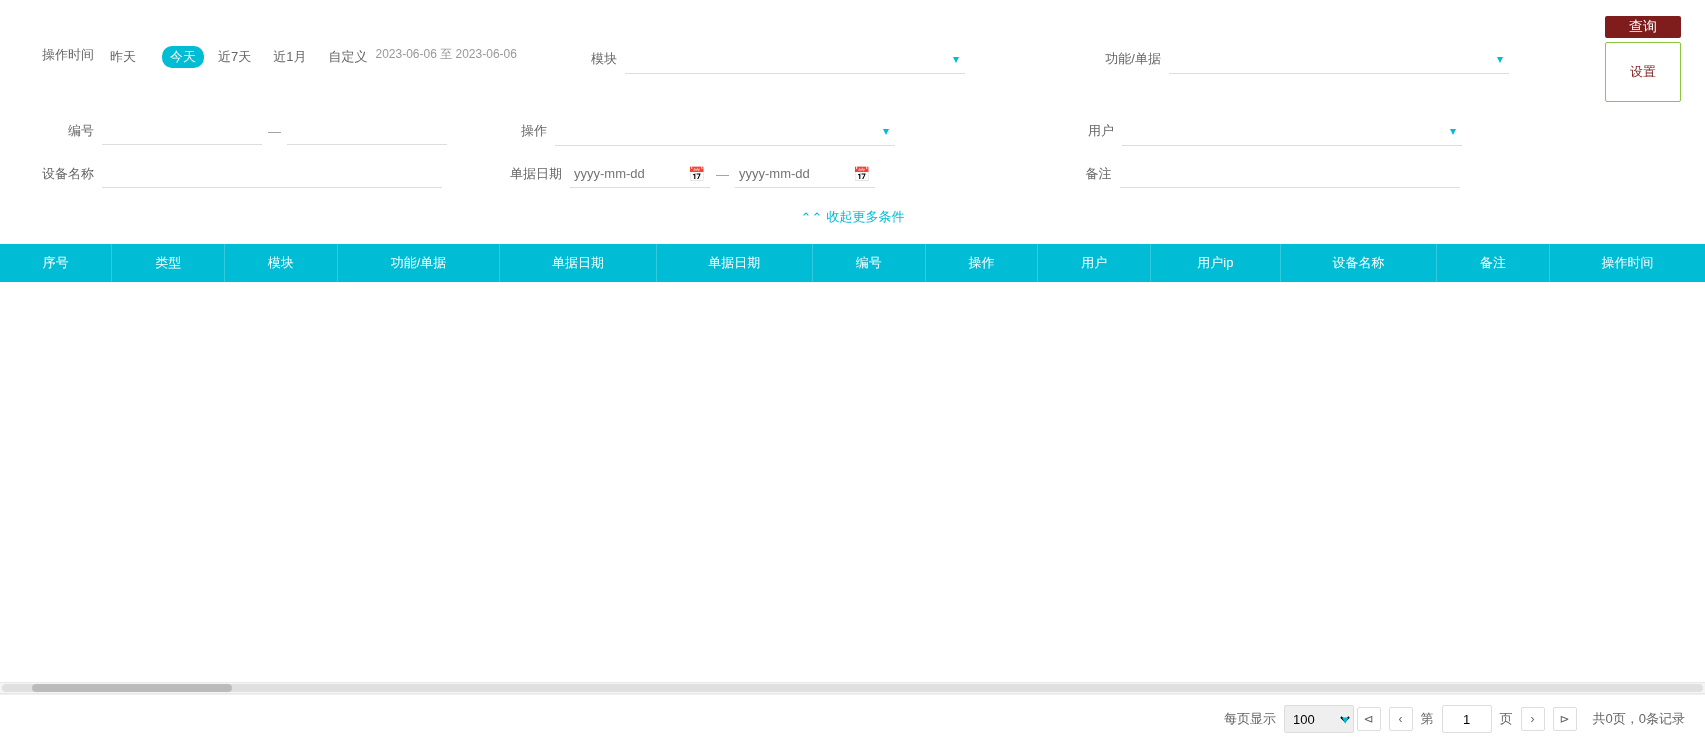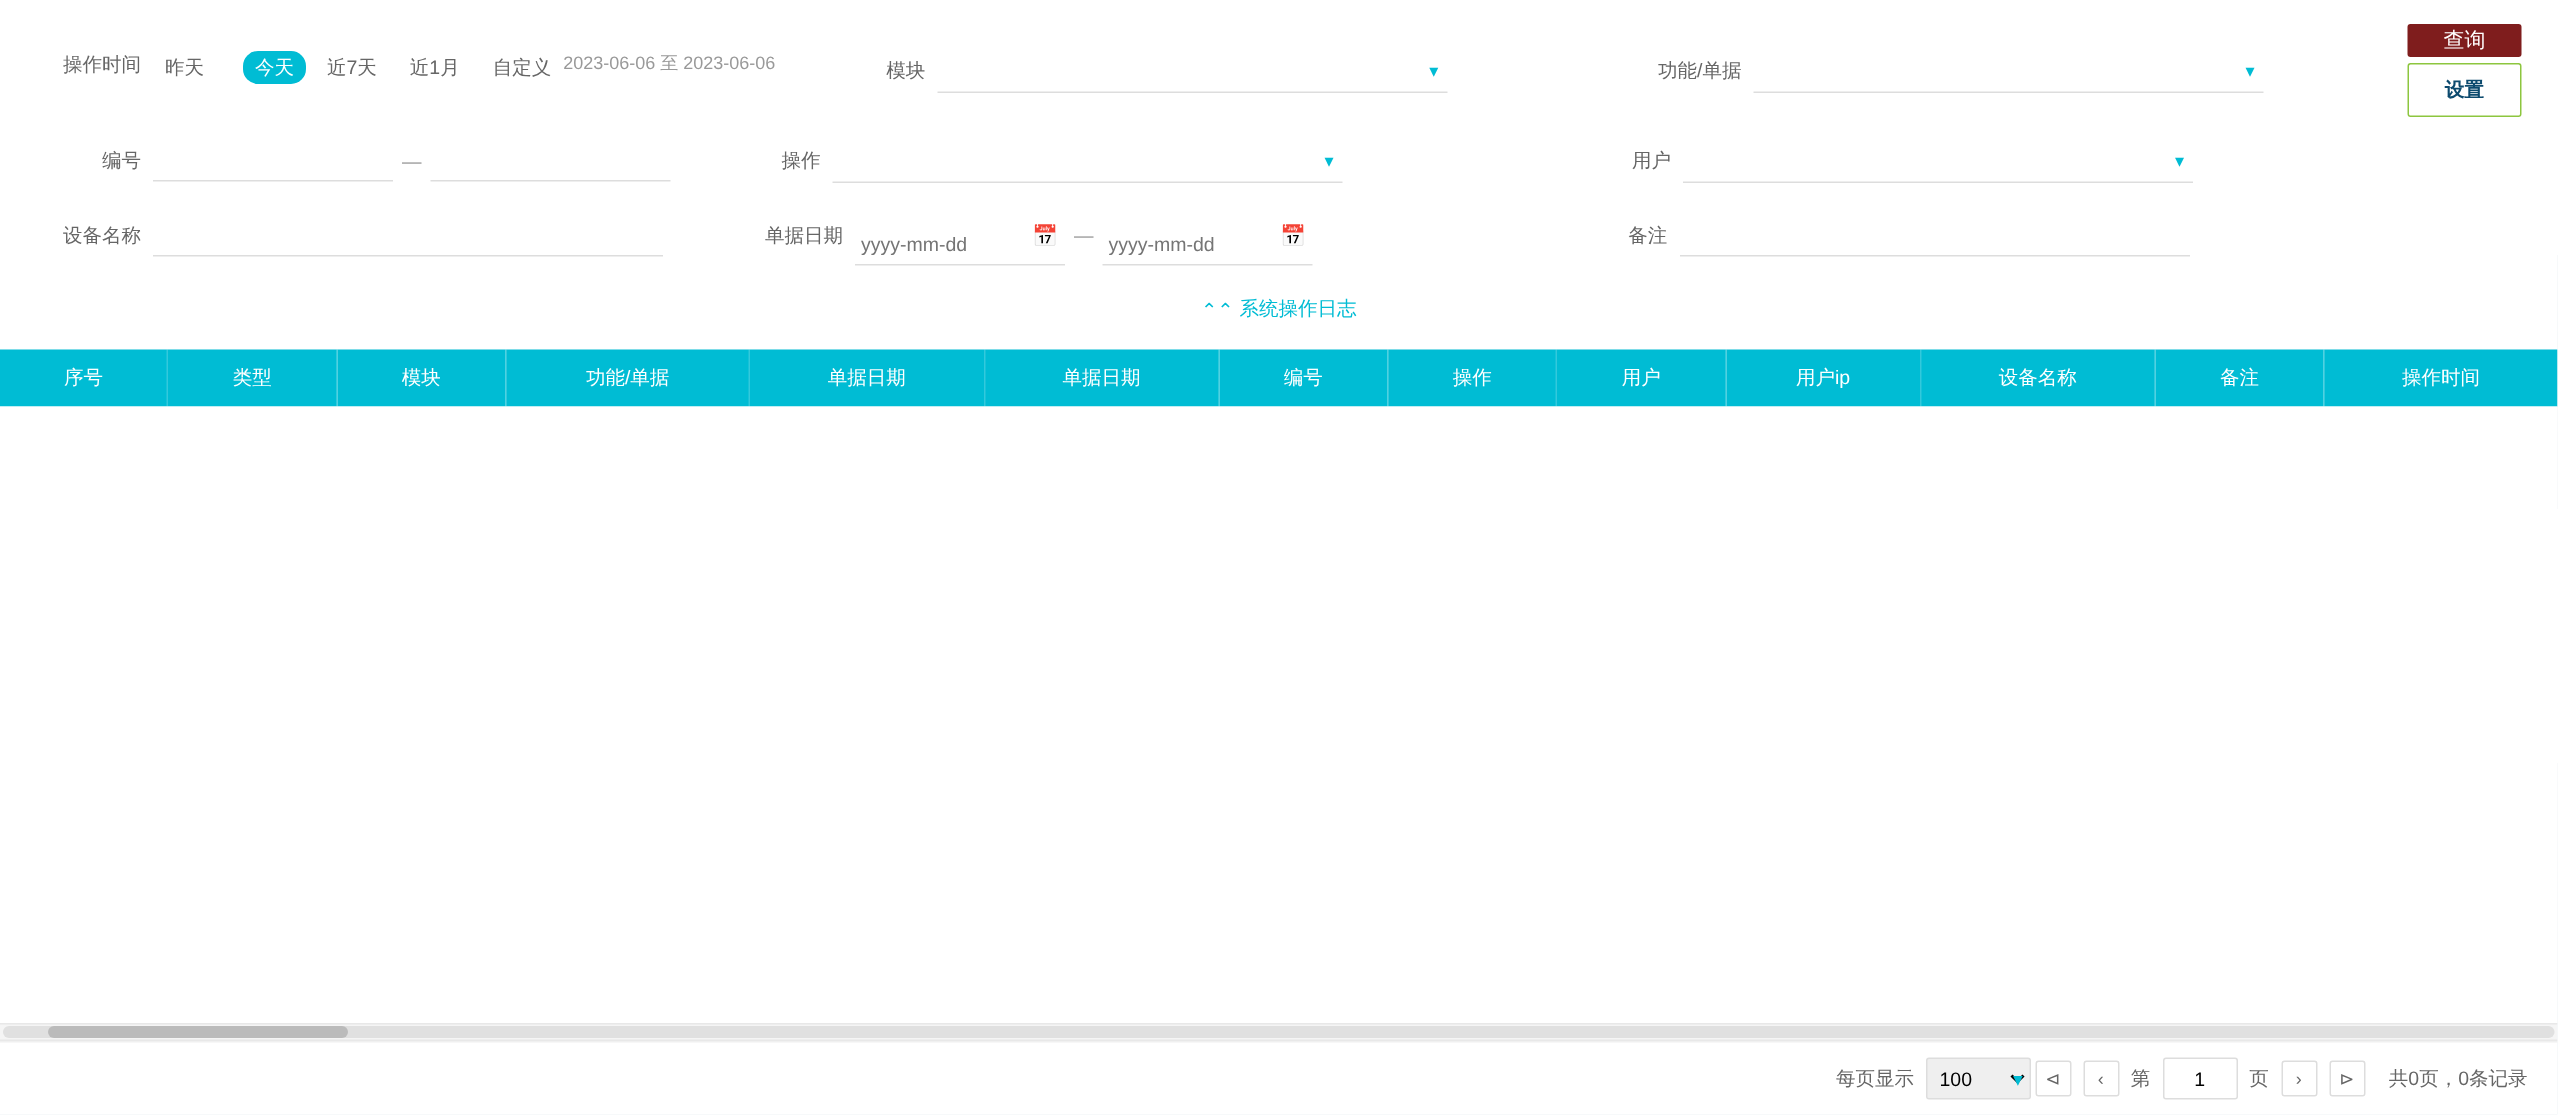--- a/index.html
+++ b/index.html
@@ -28,34 +28,34 @@
     .time-range-text { font-size: 12px; color: #999; }
 
     
     .dropdown-container { position: relative; display: flex; align-items: center; }
     .dropdown-select { width: 340px; height: 30px; border: none; border-bottom: 1px solid #ddd; outline: none; font-size: 13px; color: #333; background: #fff; padding: 0 28px 0 4px; appearance: none; cursor: pointer; }
     .dropdown-arrow { position: absolute; right: 6px; top: 50%; transform: translateY(-50%); color: #00bcd4; font-size: 12px; pointer-events: none; }
 
     
     .action-buttons { display: flex; flex-direction: column; gap: 4px; margin-left: auto; }
     .query-btn { background: #7f1d1d; color: #fff; border: none; padding: 2px 24px; font-size: 14px; cursor: pointer; border-radius: 2px; }
-    .settings-btn { background: #fff; color: #0c4a6e; border: 1px solid #8dc63f; padding: 8px 20px; font-size: 13px; cursor: pointer; border-radius: 2px; font-weight: bold; }
+    .settings-btn { background: #fff; color: #7f1d1d; border: 1px solid #8dc63f; padding: 20px 20px; font-size: 13px; cursor: pointer; border-radius: 2px; }
 
     
     .number-range { display: flex; align-items: center; gap: 6px; }
     .number-input { width: 160px; height: 28px; border: none; border-bottom: 1px solid #ddd; outline: none; font-size: 13px; padding: 0 4px; }
     .range-dash { color: #999; }
 
     
     .text-input { width: 340px; height: 28px; border: none; border-bottom: 1px solid #ddd; outline: none; font-size: 13px; padding: 0 4px; }
 
     
     .date-range { display: flex; align-items: center; gap: 6px; }
     .date-input-wrapper { position: relative; display: flex; align-items: center; }
-    .date-input { width: 140px; height: 28px; border: none; border-bottom: 1px solid #ddd; outline: none; font-size: 13px; padding: 0 28px 0 4px; color: #0f172a; margin-top: 13px; }
+    .date-input { width: 140px; height: 28px; border: none; border-bottom: 1px solid #ddd; outline: none; font-size: 13px; padding: 0 28px 0 4px; color: #0f172a; }
     .calendar-icon { position: absolute; right: 4px; top: 50%; transform: translateY(-50%); color: #00bcd4; font-size: 14px; cursor: pointer; }
 
     
     .collapse-bar { display: flex; justify-content: center; padding: 6px 0 10px 0; }
     .collapse-btn { border: none; background: none; color: #00bcd4; font-size: 13px; cursor: pointer; display: flex; align-items: center; gap: 4px; }
 
     
     .table-area { background: #fff; flex: 1; }
     .data-table { width: 100%; border-collapse: collapse; }
     .data-table thead tr { background: #00bcd4; }
@@ -189,21 +189,21 @@
         <span class="filter-label" style="min-width:70px;">备注</span>
         <input type="text" class="text-input" style="">
       </div>
 
       <div style="min-width:100px;"></div>
     </div>
 
     <div class="collapse-bar">
       <button class="collapse-btn">
         <span>⌃⌃</span>
-        <span>系统操作日志</span>
+        <span>收起更多条件</span>
       </button>
     </div>
   </div>
 
   <div class="table-area">
     <table class="data-table">
       <thead>
         <tr>
           <th>序号</th>
           <th>类型</th>

